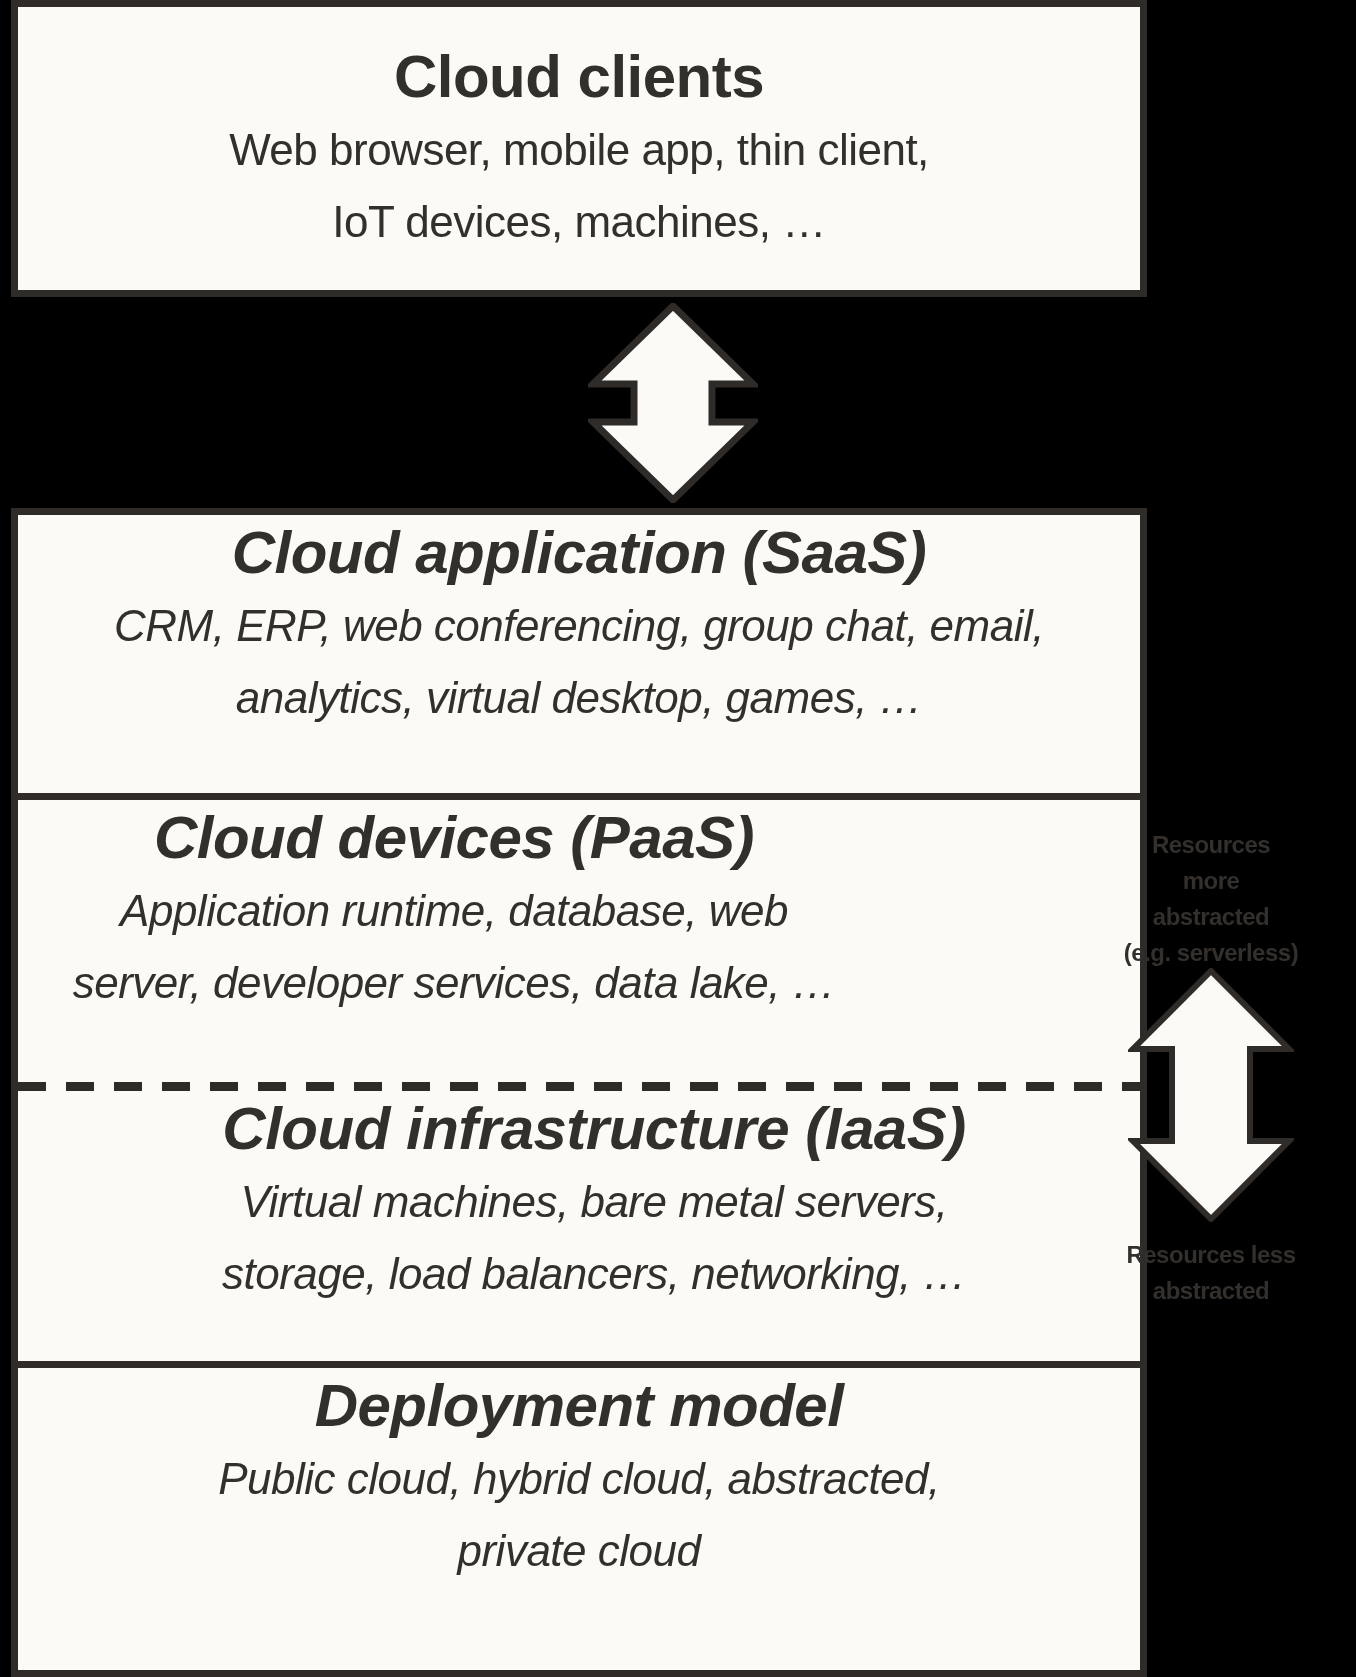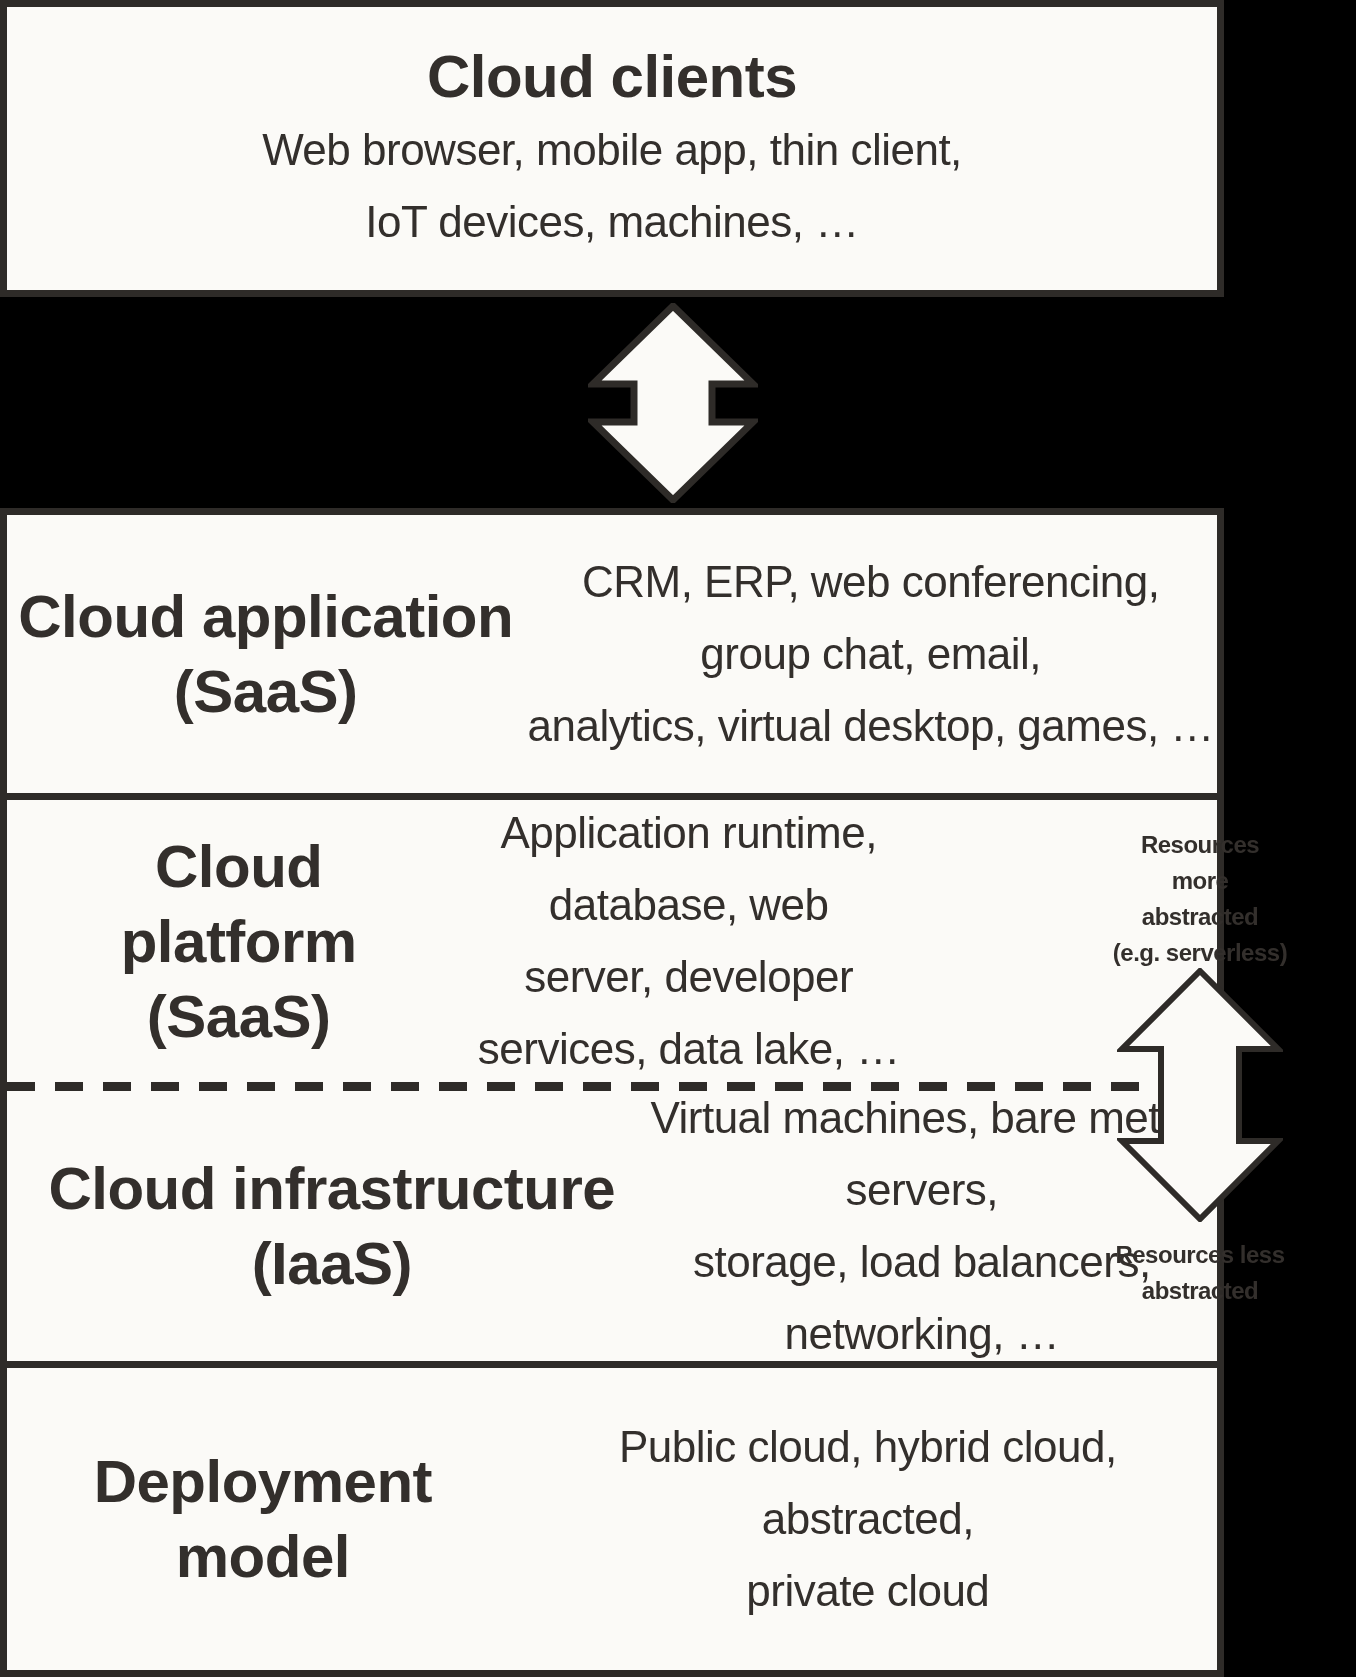--- a/index.html
+++ b/index.html
@@ -14,46 +14,46 @@
     width: 1356px;
     height: 1677px;
     position: relative;
     overflow: hidden;
     font-family: "Liberation Sans", sans-serif;
     color: var(--text);
     letter-spacing: -0.5px;
   }
   .box {
     position: absolute;
-    left: 0;
-    width: 1224px;
+    left: 11px;
+    width: 1136px;
     background: var(--box_fill);
     border: 7px solid var(--border);
   }
   .box-clients {
     top: 0;
     height: 297px;
     display: flex;
     flex-direction: column;
     align-items: center;
     justify-content: center;
     text-align: center;
   }
   .stack {
     top: 508px;
     height: 1169px;
     display: flex;
     flex-direction: column;
   }
   .section {
     display: flex;
-    flex-direction: row;
+    flex-direction: column;
     align-items: center;
-    justify-content: center;
     text-align: center;
+    font-style: italic;
   }
   .section-saas       { height: 285px; border-bottom: 7px solid var(--border); }
   .section-paas       { height: 282px; padding-left: 30px; padding-right: 280px; }
   .section-iaas       { height: 277px; border-bottom: 7px solid var(--border); padding-left: 30px; }
   .section-deployment { flex: 1; }
   .dashed-divider {
     height: 9px;
     width: 100%;
     background: repeating-linear-gradient(90deg,
       var(--border) 0px, var(--border) 28px,
@@ -115,21 +115,21 @@
 
 <div class="box stack">
 
   <div class="section section-saas">
     <div class="layer-title">Cloud application (SaaS)</div>
     <div class="layer-body">CRM, ERP, web conferencing, group chat, email,
 analytics, virtual desktop, games, …</div>
   </div>
 
   <div class="section section-paas">
-    <div class="layer-title">Cloud platform (SaaS)</div>
+    <div class="layer-title">Cloud devices (PaaS)</div>
     <div class="layer-body">Application runtime, database, web
 server, developer services, data lake, …</div>
   </div>
 
   <div class="dashed-divider"></div>
 
   <div class="section section-iaas">
     <div class="layer-title">Cloud infrastructure (IaaS)</div>
     <div class="layer-body">Virtual machines, bare metal servers,
 storage, load balancers, networking, …</div>

